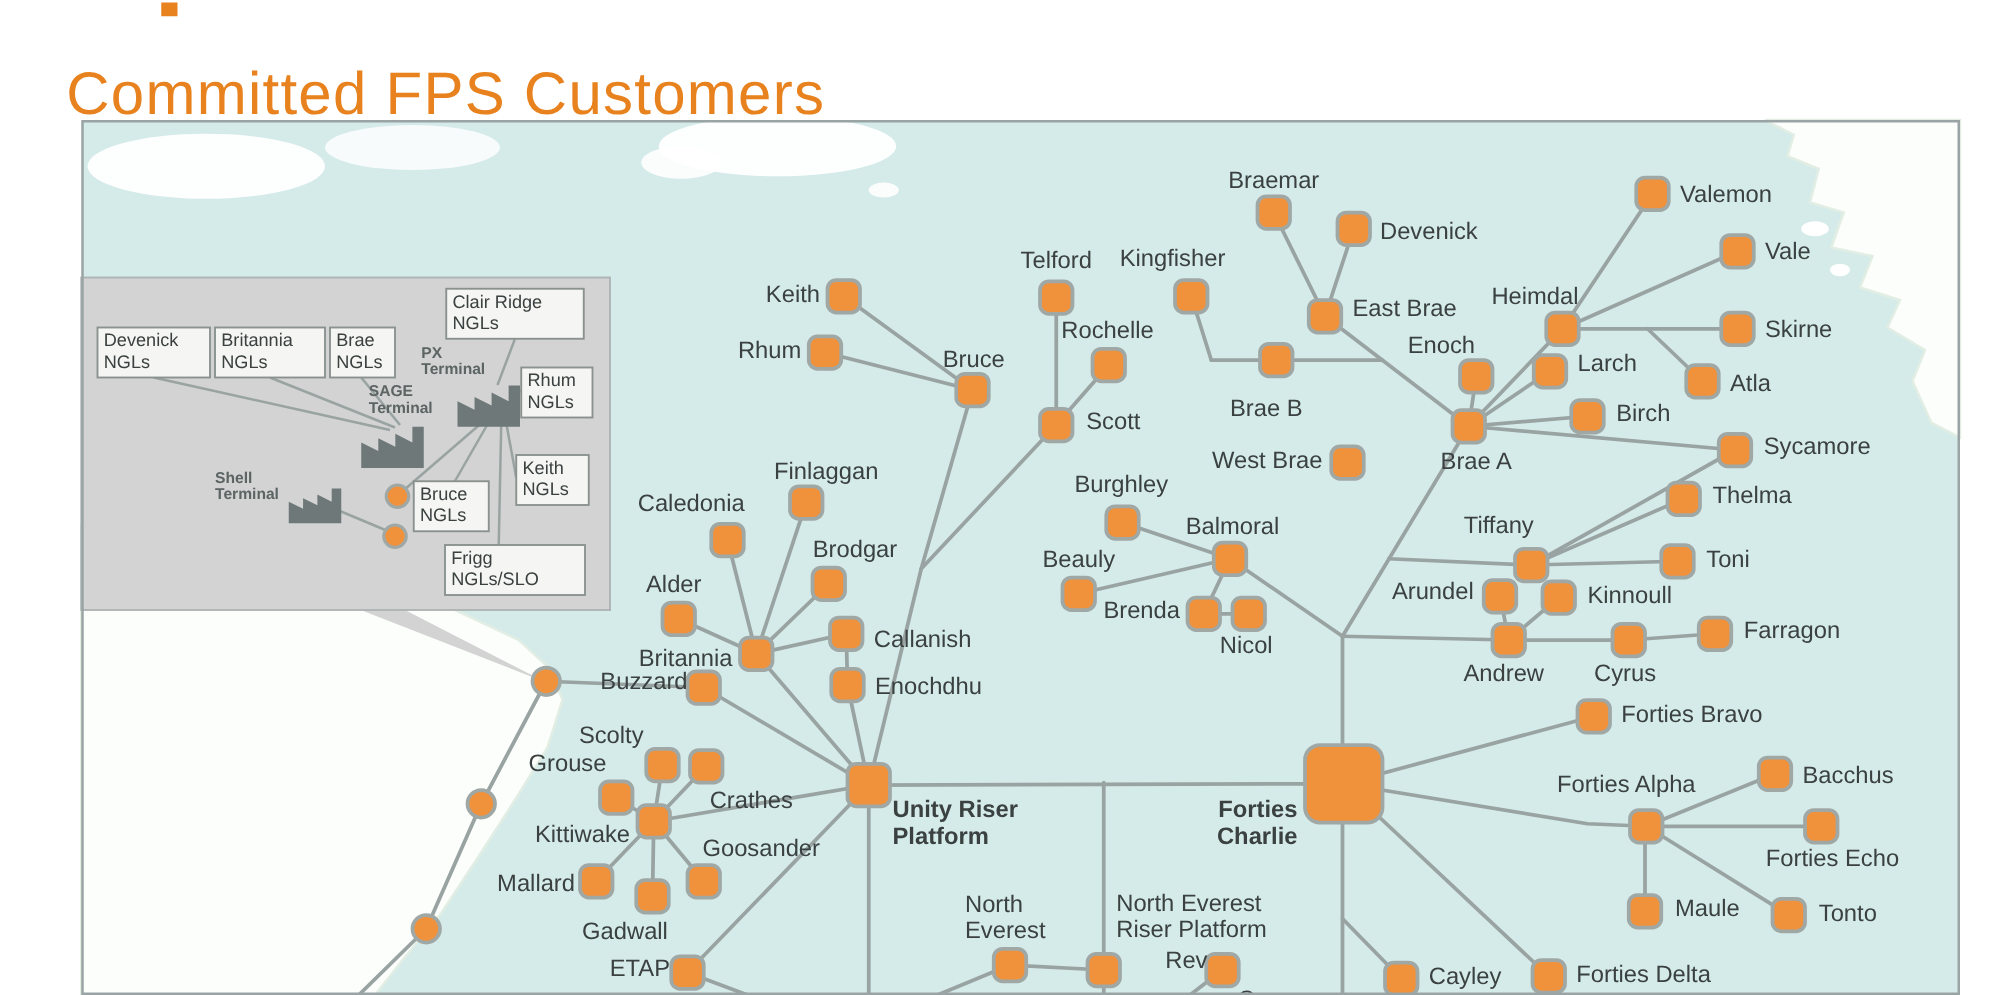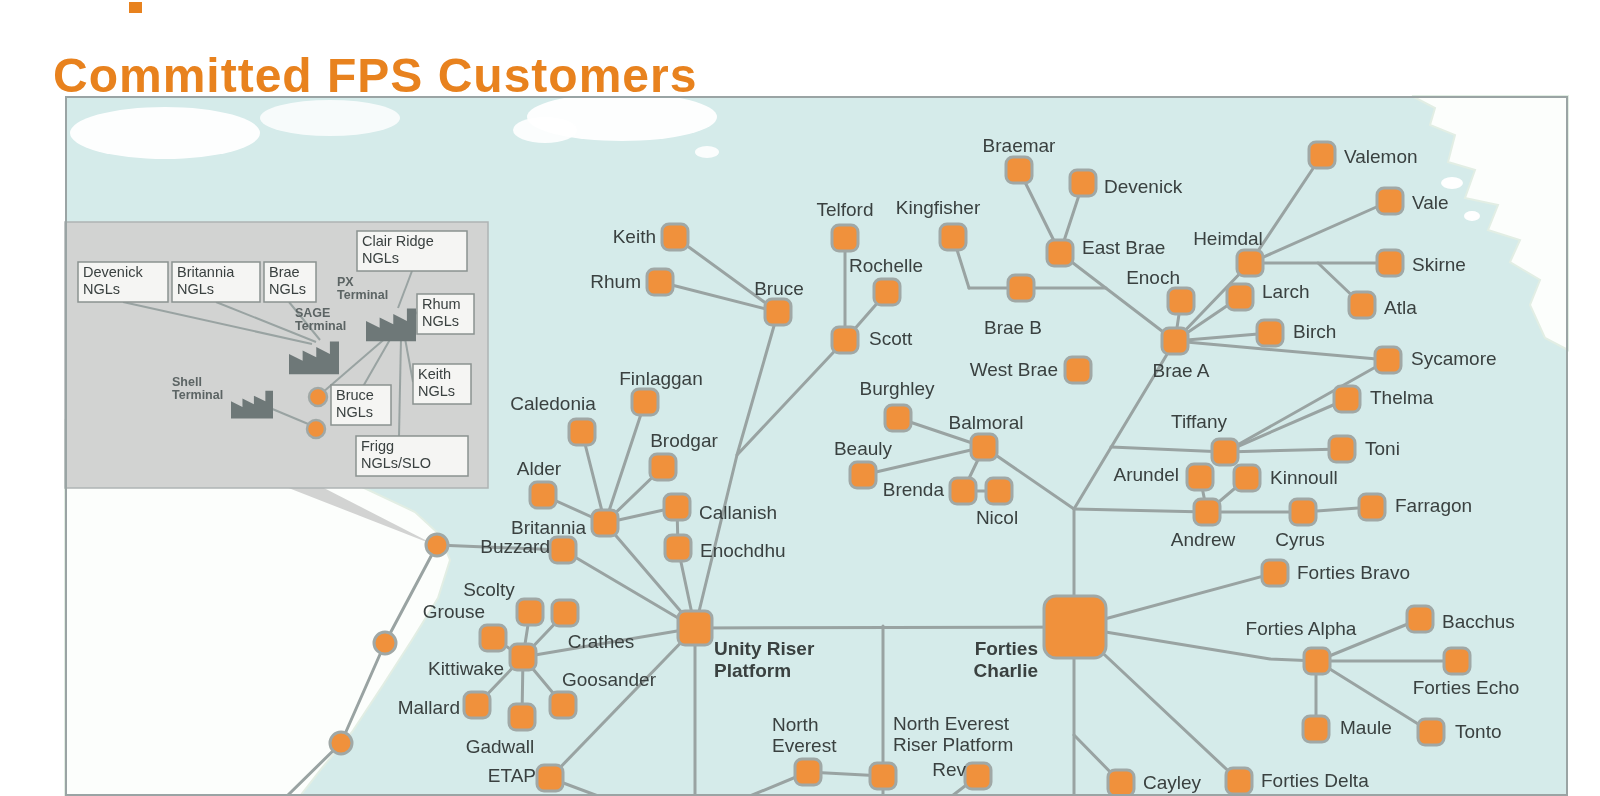--- a/index.html
+++ b/index.html
@@ -1,18 +1,18 @@
 <!DOCTYPE html>
 <html><head>
 <meta charset="utf-8">
 <style>
   html,body{margin:0;padding:0;background:#ffffff;}
   body{width:1600px;height:796px;position:relative;overflow:hidden;
        font-family:"Liberation Sans", sans-serif;}
-  #page-title{position:absolute;left:53px;top:16px;font-size:48px;font-weight:700;
+  #page-title{position:absolute;left:53px;top:16px;font-size:48px;font-weight:400;
        letter-spacing:1px;color:#E8821E;}
   #logo-mark{position:absolute;left:129px;top:2px;width:13px;height:11px;background:#E8821E;}
   #map-svg{position:absolute;left:0;top:0;}
   text{font-family:"Liberation Sans", sans-serif;}
 </style>
 </head>
 <body>
 
 <h1 id="page-title">Committed FPS Customers</h1>
 <div id="logo-mark"></div>

